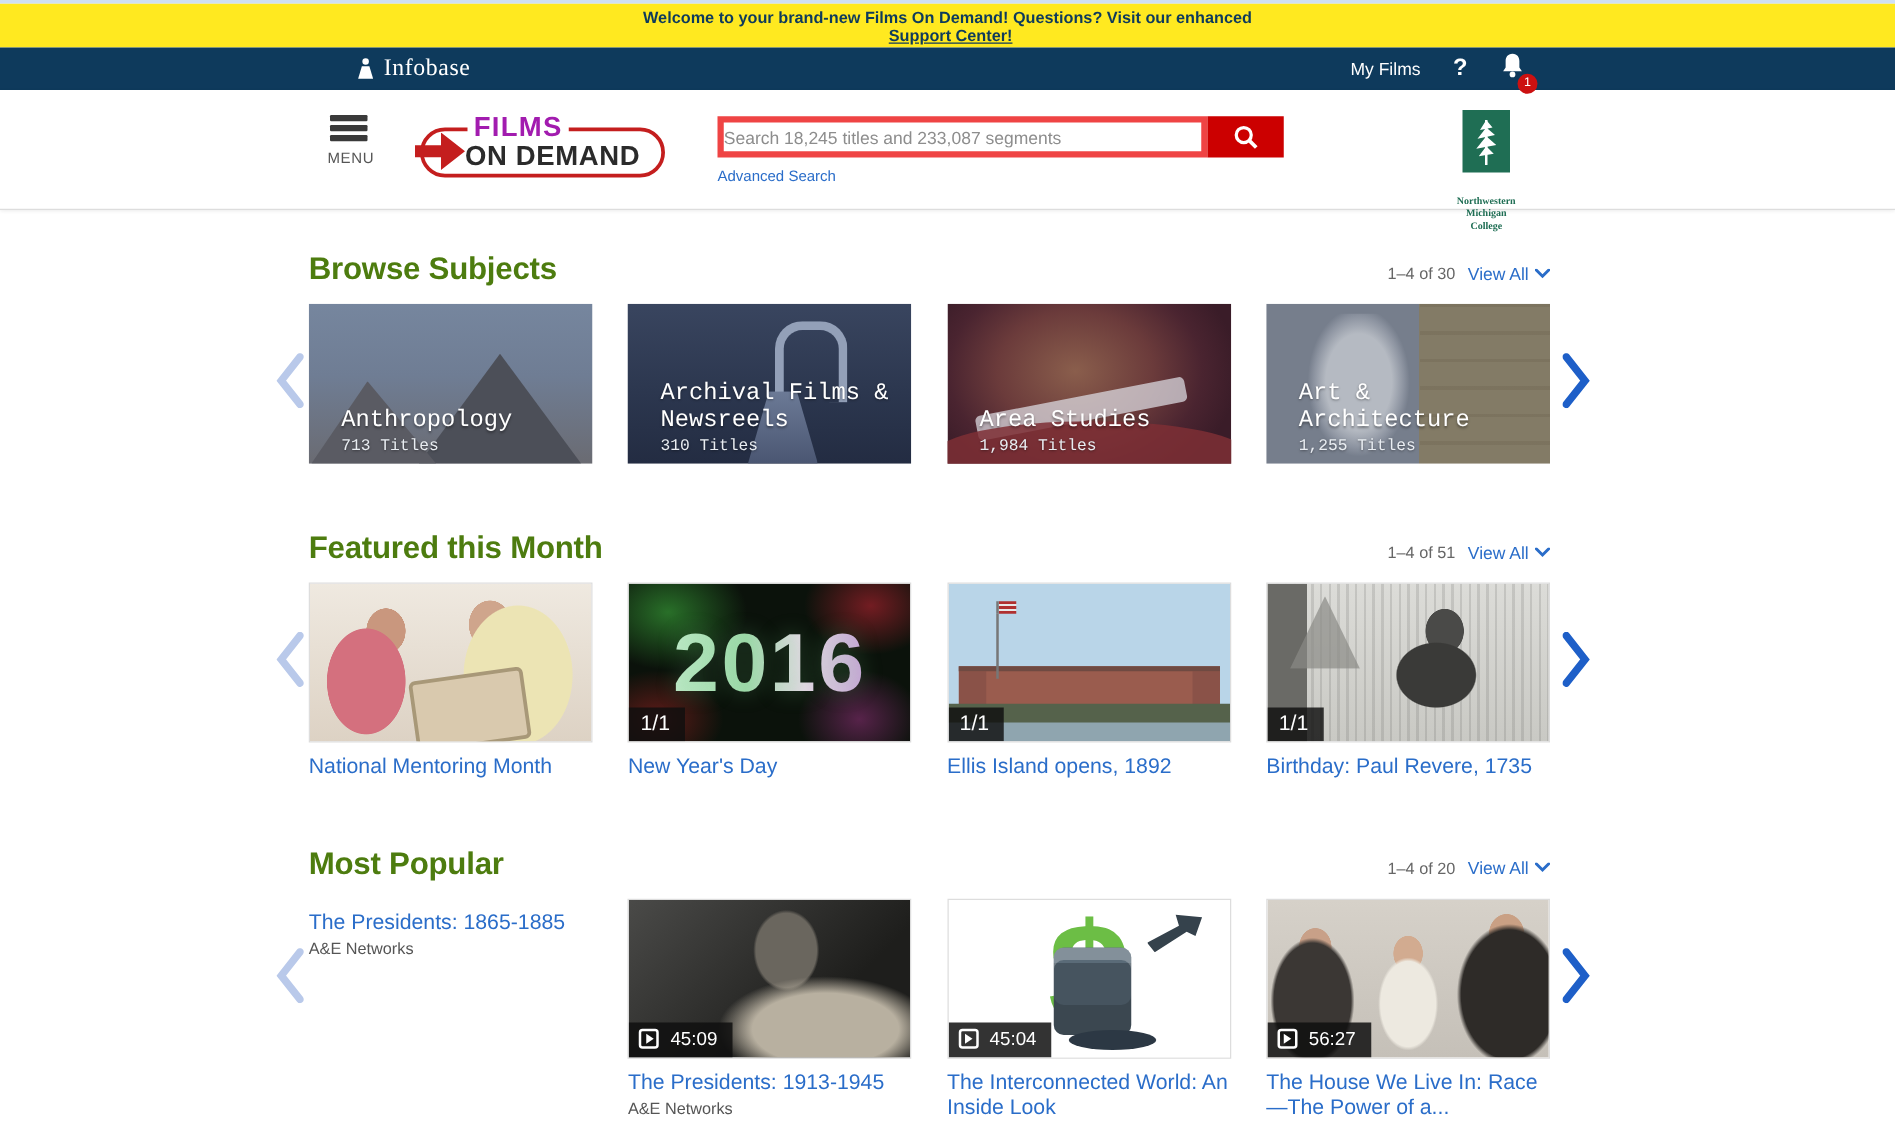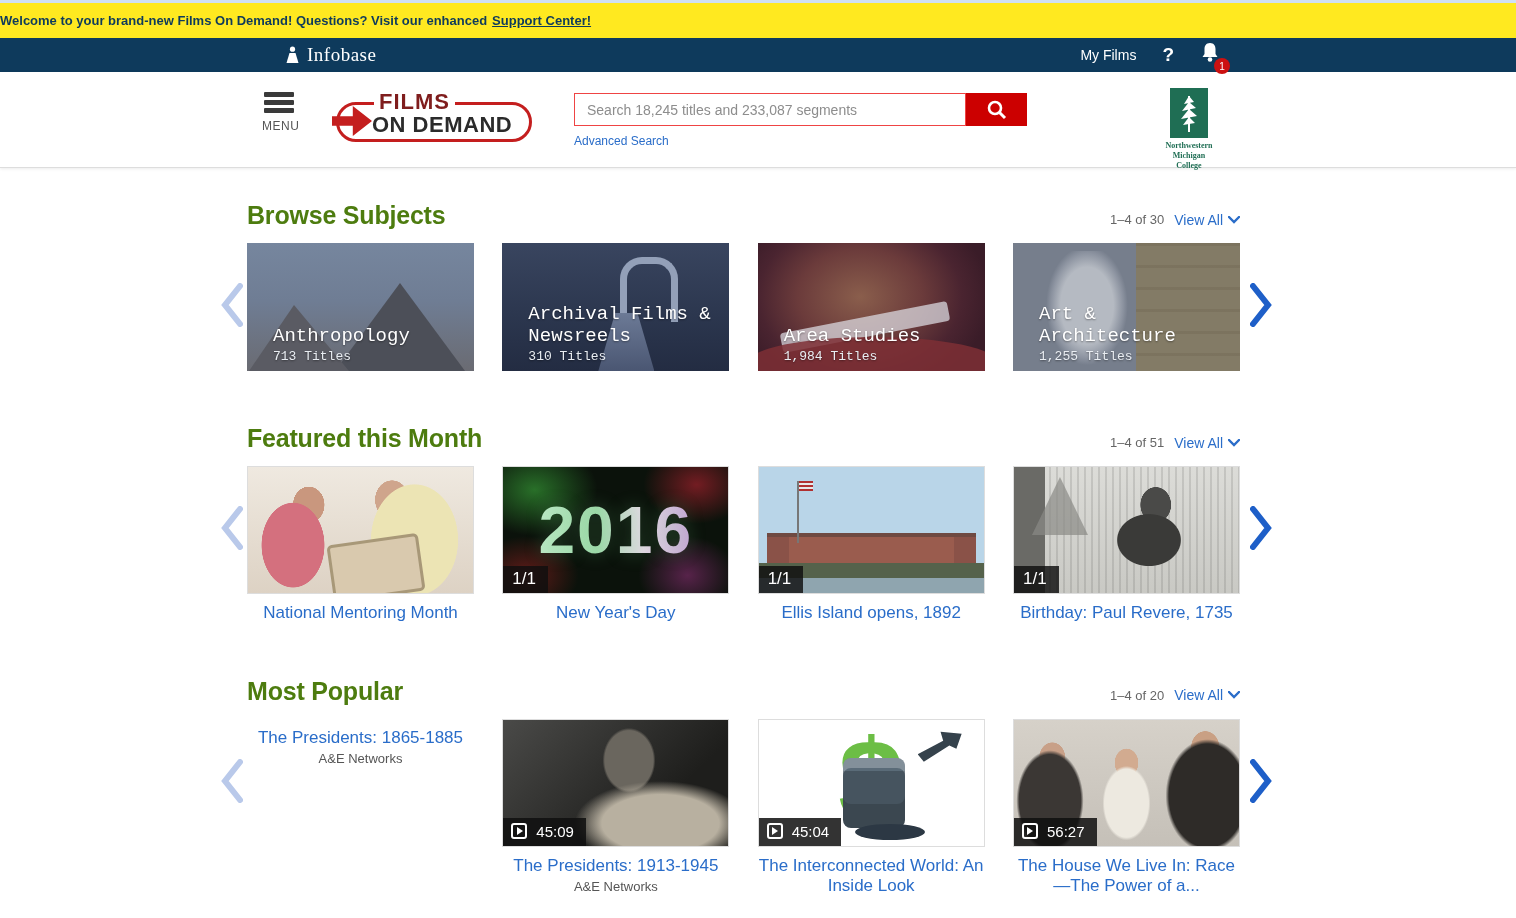--- a/index.html
+++ b/index.html
@@ -2,22 +2,22 @@
 <html><head>
 <meta charset="utf-8">
 <style>
   * { margin:0; padding:0; box-sizing:border-box; }
   html,body { width:1516px; height:918px; overflow:hidden; background:#fff;
     font-family:"Liberation Sans", sans-serif; }
 
   .top-strip { height:3px; background:#cfe0f5; }
 
   
-  .banner { height:35px; background:#ffe920; display:flex; align-items:center; justify-content:flex-start;
-    font-size:13px; font-weight:bold; color:#0e3a5c; }
+  .banner { height:35px; background:#ffe920; display:flex; align-items:center; justify-content:center;
+    font-size:13px; font-weight:bold; color:#0e3a5c;flex-direction:column; }
   .banner a { color:#0e3a5c; text-decoration:underline; margin-left:5px; cursor:pointer; }
 
   
   .navbar { height:34px; background:#0e3a5c; display:flex; align-items:center;
     padding-left:285px; padding-right:296px; color:#fff;gap:17px; }
   .brand { display:flex; align-items:center; gap:7px; }
   .brand-mark svg { display:block; }
   .brand-name { font-family:"Liberation Serif", serif; font-size:19px; letter-spacing:.5px; }
   .nav-spacer { flex:1; }
   .nav-right { display:flex; align-items:center; gap:26px; }
@@ -31,48 +31,48 @@
   .header { height:96px; background:#fff; display:flex; align-items:flex-start;
     padding:18px 0 0 262px; border-bottom:1px solid #ddd; box-shadow:0 1px 3px rgba(0,0,0,.08); }
   .menu-wrap { width:34px; text-align:center; margin-top:2px; cursor:pointer; }
   .hamburger { width:30px; height:21px; margin:0 auto; display:flex; flex-direction:column; justify-content:space-between; }
   .hamburger span { display:block; height:5px; background:#3a3a3a; border-radius:1px; }
   .menu-label { font-size:12px; color:#555; margin-top:6px; letter-spacing:.5px; }
 
   
   .fod-logo { position:relative; width:196px; height:52px; margin-left:40px; margin-top:0; cursor:pointer; }
   .fod-pill { position:absolute; left:0; top:12px; width:196px; height:40px; border:3px solid #c41e1e; border-radius:22px; }
-  .fod-films { position:absolute; left:38px; top:-1px; background:#fff; padding:0 5px; color:#7f1d1d;
+  .fod-films { position:absolute; left:38px; top:-1px; background:#fff; padding:0 5px; color:#a21caf;
     font-size:22px; font-weight:bold; letter-spacing:1px; line-height:26px; }
   .fod-ondemand { position:absolute; left:36px; top:22px; color:#2b2b2b; font-size:22px; font-weight:bold; letter-spacing:.5px; }
   .fod-arrow { position:absolute; left:-4px; top:16px; width:40px; height:30px;
     background:#c41e1e; clip-path:polygon(0 34%, 52% 34%, 52% 0, 100% 50%, 52% 100%, 52% 66%, 0 66%); }
 
   
   .search-area { margin-left:42px; margin-top:3px; }
   .search-row { display:flex; }
-  .search-input { width:392px; height:33px; border:1px solid #ef4444; padding:0 12px; font-size:14px; color:#333;
+  .search-input { width:392px; height:33px; border:5px solid #ef4444; padding:0 0; font-size:14px; color:#333;
     font-family:"Liberation Sans", sans-serif; }
   .search-input::placeholder { color:#8d8d8d; }
   .search-btn { width:61px; height:33px; background:#cc0000; border:none; cursor:pointer;
     display:flex; align-items:center; justify-content:center; }
   .advanced { display:inline-block; margin-top:8px; font-size:12px; color:#2a6dc9; text-decoration:none; cursor:pointer; }
 
   .header-spacer { flex:1; }
 
   
   .nmc { margin-right:288px; margin-top:-2px; text-align:center; width:78px; }
   .nmc-rect { width:38px; height:50px; background:#1f6e54; margin:0 auto; display:flex; align-items:center; justify-content:center; }
-  .nmc-text { margin-top:3px; font-family:"Liberation Serif", serif; font-size:8px; font-weight:bold;
+  .nmc-text { margin-top:18px; font-family:"Liberation Serif", serif; font-size:8px; font-weight:bold;
     color:#1f6e54; line-height:1.25; }
 
   
   .main { margin-left:247px; width:993px; }
   .section { margin-top:33px; }
-  .section.gap-lg { margin-top:53px;text-align:center; }
+  .section.gap-lg { margin-top:53px; }
   .sec-head { display:flex; align-items:baseline; margin-bottom:13px; }
   .sec-title { font-size:25px; color:#4d7c0f; font-weight:bold; letter-spacing:-.2px; }
   .sec-meta { margin-left:auto; display:flex; align-items:center; gap:10px; }
   .range { font-size:13px; color:#666; }
   .viewall { font-size:14px; color:#2a6dc9; cursor:pointer; display:flex; align-items:center; gap:5px; }
 
   .carousel { position:relative; }
   .cards { display:flex; justify-content:space-between; }
   .chev { position:absolute; top:50%; transform:translateY(-50%); cursor:pointer; }
   .chev-left { left:-26px; }

